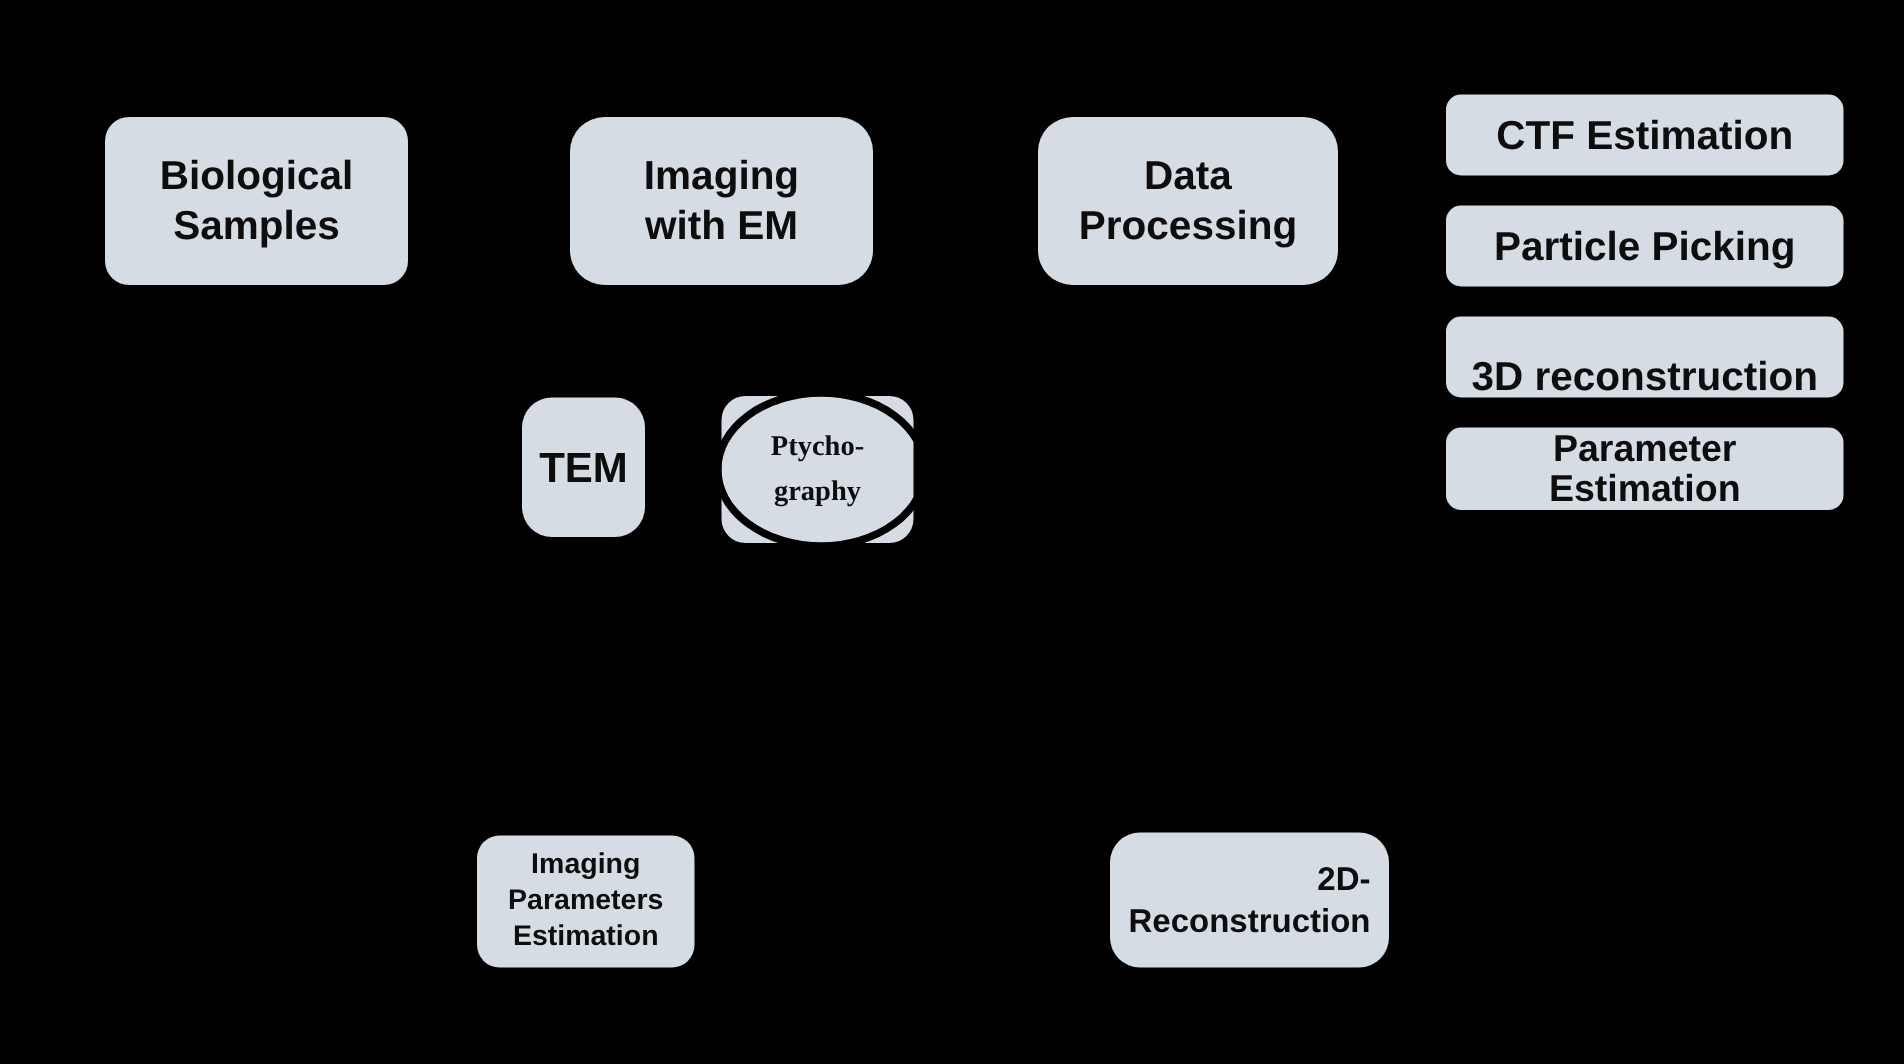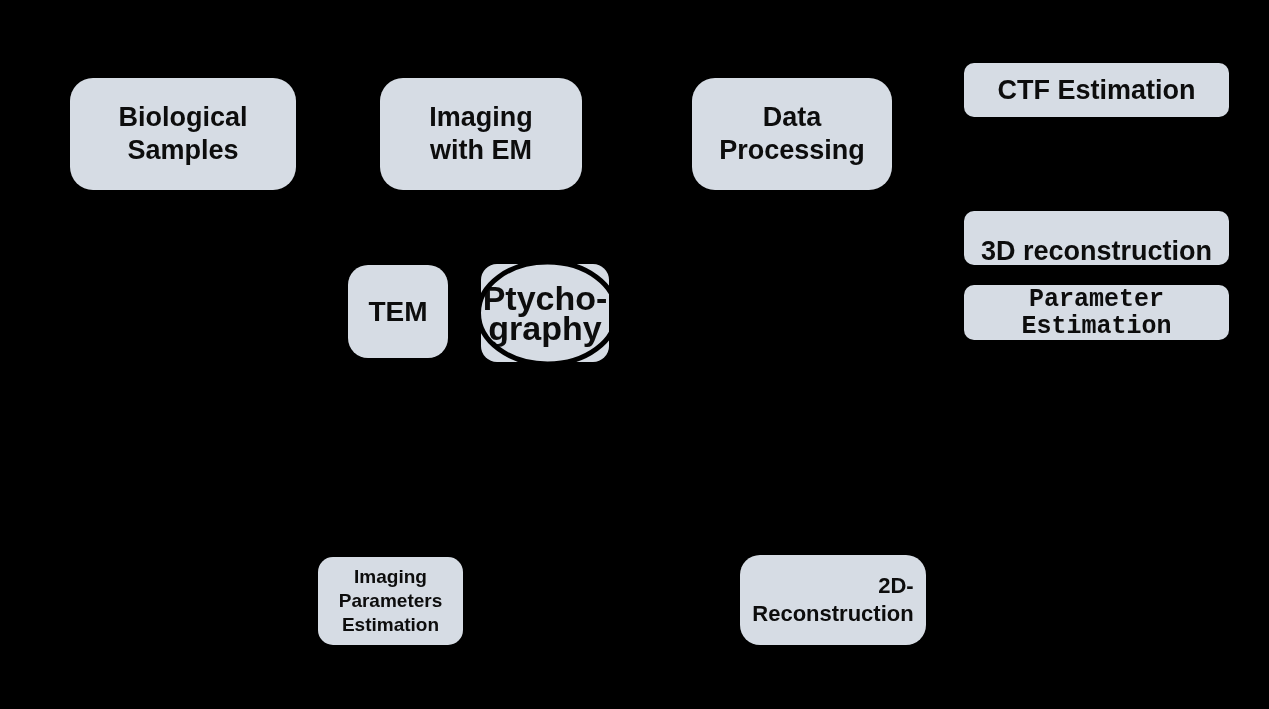--- a/index.html
+++ b/index.html
@@ -25,37 +25,37 @@
     text-align: center;
     font-weight: bold;
     box-sizing: border-box;
   }
   .node span {
     white-space: pre-line;
     display: block;
   }
   
   .big { border-radius: 23px; font-size: 27px; line-height: 33px; }
-  #node-biological-samples { left: 70px;  top: 78px; width: 226px; height: 112px; }
+  #node-biological-samples { left: 70px;  top: 78px; width: 202px; height: 112px; border-radius: 16px; }
   #node-imaging-with-em    { left: 380px; top: 78px; width: 202px; height: 112px; }
   #node-data-processing    { left: 692px; top: 78px; width: 200px; height: 112px; }
   
   .step { left: 964px; width: 265px; height: 54px; border-radius: 10px; font-size: 27px; line-height: 27px; }
   #node-ctf-estimation     { top: 63px; }
   #node-particle-picking   { top: 137px; }
   #node-3d-reconstruction  { top: 211px; align-items: flex-end; }
-  #node-parameter-estimation { top: 285px; height: 55px; font-size: 25px; line-height: 27px; font-family: Liberation Mono, monospace; }
+  #node-parameter-estimation { top: 285px; height: 55px; font-size: 25px; line-height: 27px; }
   
   #node-tem {
-    left: 348px; top: 265px; width: 100px; height: 93px;
+    left: 348px; top: 265px; width: 82px; height: 93px;
     border-radius: 20px; font-size: 28px; line-height: 30px; align-items: center;
   }
   #node-ptychography {
     left: 481px; top: 264px; width: 128px; height: 98px;
-    border-radius: 16px; font-size: 34px; line-height: 30px;
+    border-radius: 16px; font-size: 19px; line-height: 30px; font-family: Liberation Serif, serif;
   }
   
   #node-imaging-parameters-estimation {
     left: 318px; top: 557px; width: 145px; height: 88px;
     border-radius: 15px; font-size: 19px; line-height: 24px;
   }
   #node-2d-reconstruction {
     left: 740px; top: 555px; width: 186px; height: 90px;
     border-radius: 20px; font-size: 22px; line-height: 28px; text-align: right;
   }
@@ -84,20 +84,23 @@
 
   <div class="node step" id="node-ctf-estimation">
     <span>CTF Estimation</span>
   </div>
 
   <div class="node big" id="node-data-processing">
     <span>Data
 Processing</span>
   </div>
 
+  <div class="node step" id="node-particle-picking">
+    <span>Particle Picking</span>
+  </div>
 
   <div class="node step" id="node-3d-reconstruction">
     <span>3D reconstruction</span>
   </div>
 
   <div class="node step" id="node-parameter-estimation">
     <span>Parameter
 Estimation</span>
   </div>
 

